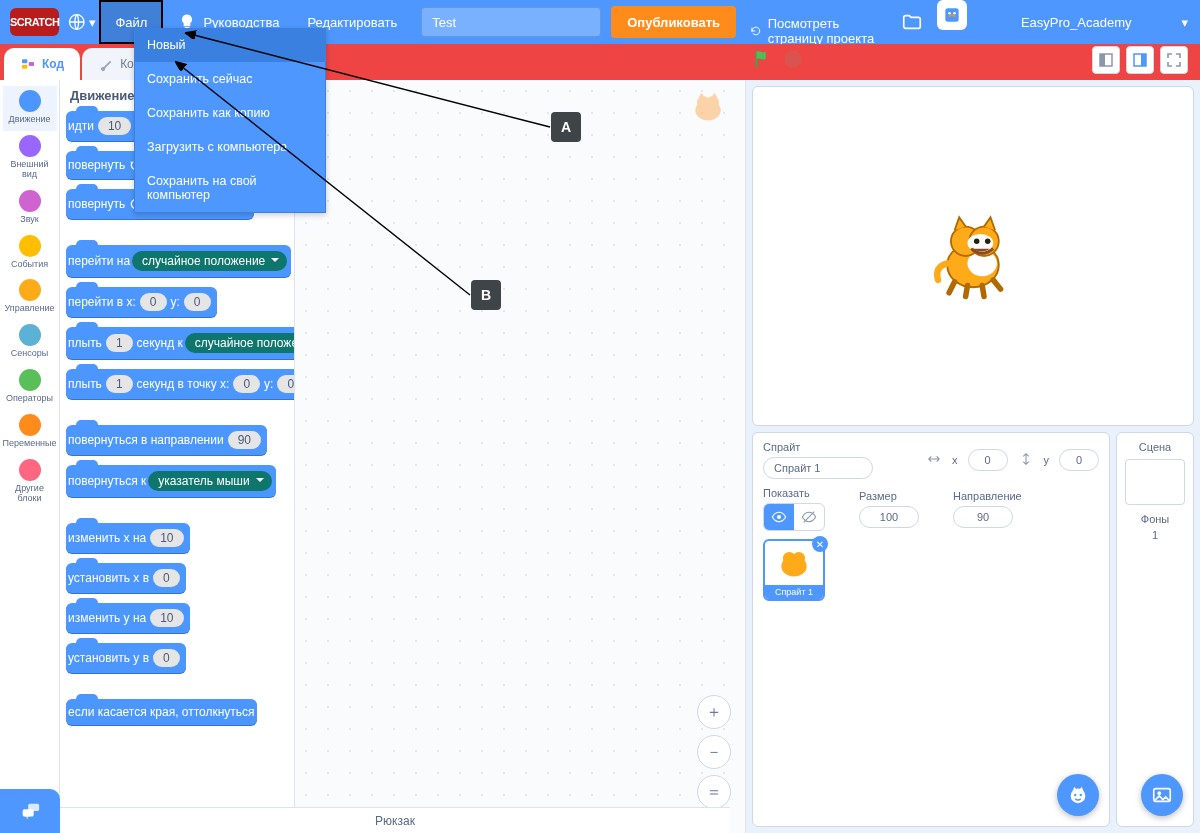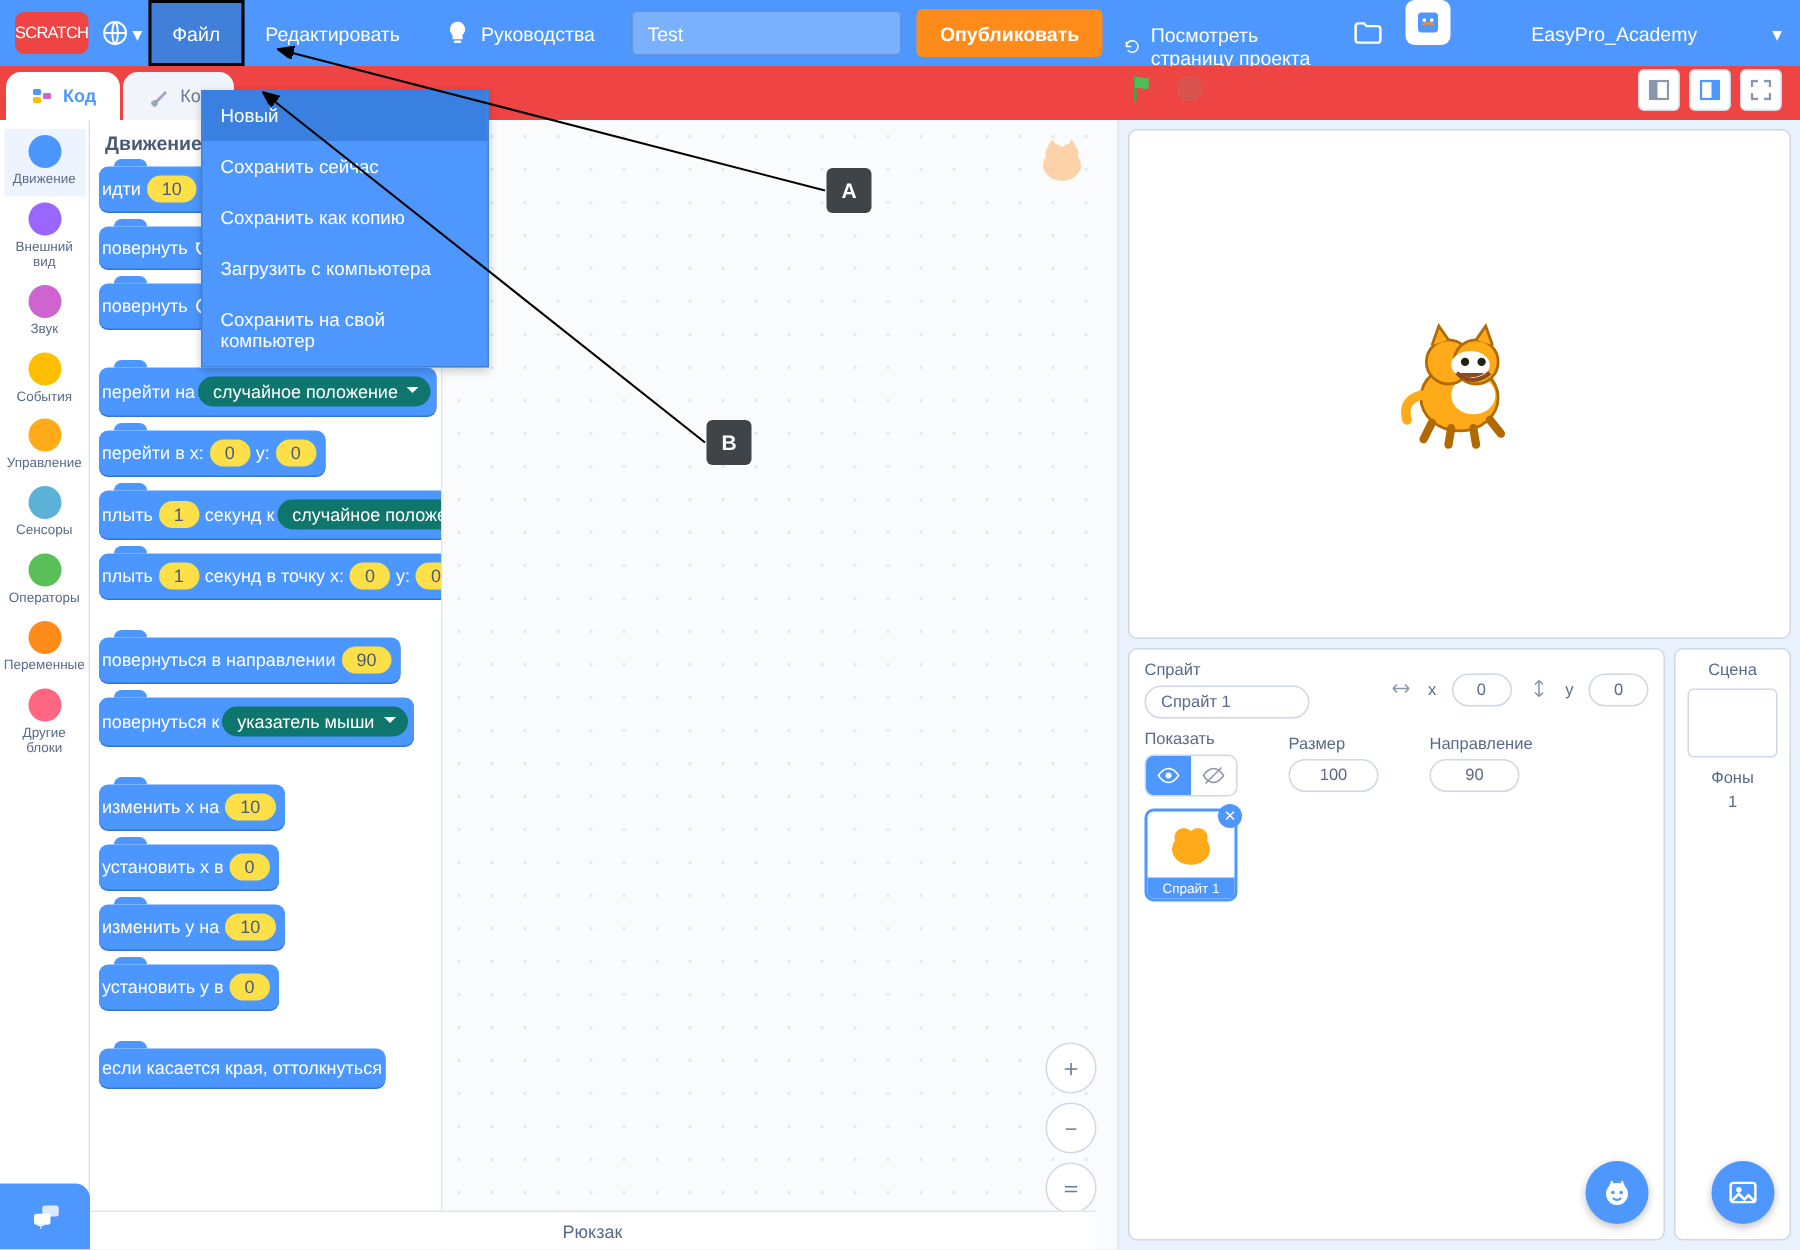--- a/index.html
+++ b/index.html
@@ -1,39 +1,39 @@
 <!DOCTYPE html>
 <html><head>
 <meta charset="utf-8">
 <style>
   * { box-sizing: border-box; margin: 0; padding: 0; font-family: "Helvetica Neue", Arial, sans-serif; }
   body { width: 1200px; height: 833px; overflow: hidden; background: #e9f1fc; position: relative; }
 
   
   .menubar { height: 44px; background: #4d97ff; display: flex; align-items: center; color: #fff; font-size: 13px; }
-  .logo { width: 72px; height: 28px; margin: 0 8px 0 10px; background: #ef4444; border-radius: 6px; display: flex; align-items: center; justify-content: center; font-weight: 400; color: #fff; font-size: 11px; letter-spacing: -0.5px; }
+  .logo { width: 72px; height: 28px; margin: 0 8px 0 10px; background: #b91c1c; border-radius: 6px; display: flex; align-items: center; justify-content: center; font-weight: 700; color: #fff; font-size: 11px; letter-spacing: -0.5px; }
   .globe { width: 28px; height: 28px; border-radius: 50%; display: flex; align-items: center; justify-content: center; margin-right: 4px; }
   .globe svg { width: 20px; height: 20px; }
   .menuitem { padding: 0 14px; height: 44px; display: flex; align-items: center; cursor: pointer; }
   .menuitem.active { background: rgba(0,0,0,0.15); border: 2px solid #000; }
   .menuitem.tutorials svg { width: 20px; height: 20px; margin-right: 6px; }
   .project-title { margin: 0 10px; height: 30px; width: 180px; background: rgba(255,255,255,0.25); border: 1px solid rgba(0,0,0,0.15); border-radius: 4px; padding: 0 10px; color: #fff; font-size: 13px; }
   .project-title::placeholder { color: #fff; }
   .publish-btn { background: #ff8c1a; color: #fff; border-radius: 4px; height: 32px; padding: 0 16px; display: flex; align-items: center; font-weight: 600; cursor: pointer; }
   .see-page { display: flex; align-items: center; padding: 0 14px; height: 44px; cursor: pointer; margin-top: 18px; }
   .see-page svg { width: 18px; height: 18px; margin-right: 6px; }
   .flexspacer { flex: 1; }
   .folder-icon { width: 40px; display: flex; align-items: center; justify-content: center; height: 44px; cursor: pointer; }
   .folder-icon svg { width: 22px; height: 22px; }
   .user { display: flex; align-items: flex-end; padding: 14px 12px; height: 44px; cursor: pointer; gap: 46px; }
   .avatar { width: 30px; height: 30px; background: #fff; border-radius: 6px; margin-right: 8px; display: flex; align-items: center; justify-content: center; }
   .avatar svg { width: 20px; height: 20px; }
 
   
-  .dropdown { position: absolute; left: 134px; top: 60px; width: 192px; background: #4d97ff; z-index: 60; border: 1px solid rgba(0,0,0,0.15); border-top: none; box-shadow: 0 2px 6px rgba(0,0,0,0.2); }
+  .dropdown { position: absolute; left: 134px; top: 28px; width: 192px; background: #4d97ff; z-index: 60; border: 1px solid rgba(0,0,0,0.15); border-top: none; box-shadow: 0 2px 6px rgba(0,0,0,0.2); }
   .dropdown-item { padding: 10px 12px; color: #fff; font-size: 12.5px; cursor: pointer; }
   .dropdown-item:hover, .dropdown-item.hover { background: #3a80e0; }
 
   
   .tabbar { height: 36px; background: #ef4444; display: flex; align-items: flex-end; padding-left: 4px; position: relative; }
   .tab { height: 32px; border-radius: 10px 10px 0 0; padding: 0 16px; display: flex; align-items: center; font-size: 12px; color: #6b7a99; background: #f1f5fb; margin-right: 2px; cursor: pointer; }
   .tab.active { background: #fff; color: #4d97ff; font-weight: 600; }
   .tab svg { width: 16px; height: 16px; margin-right: 6px; }
   .stage-ctrls { position: absolute; right: 12px; top: 2px; display: flex; gap: 6px; }
   .stage-ctrls .sq { width: 28px; height: 28px; border: 1px solid #d0d7e5; border-radius: 4px; background: #fff; display: flex; align-items: center; justify-content: center; cursor: pointer; }
@@ -50,21 +50,21 @@
   .cat .dot { width: 22px; height: 22px; border-radius: 50%; margin-bottom: 3px; }
   .ext-btn { position: absolute; left: 0; bottom: 0; width: 60px; height: 44px; background: #4d97ff; display: flex; align-items: center; justify-content: center; cursor: pointer; border-top-right-radius: 10px; }
   .ext-btn svg { width: 22px; height: 22px; }
 
   
   .palette { width: 235px; background: #fff; border-right: 1px solid #dde4ee; overflow: hidden; position: relative; }
   .palette-header { font-size: 13px; font-weight: 600; color: #4a5a78; padding: 8px 10px; }
   .blocks { padding: 0 6px; }
   .block { background: #4c97ff; color: #fff; border-radius: 6px; padding: 6px 2px; margin: 0 0 10px 0; font-size: 12px; display: inline-flex; align-items: center; white-space: nowrap; position: relative; cursor: grab; box-shadow: 0 1px 0 #3374d0; }
   .block::before { content: ""; position: absolute; top: -5px; left: 10px; width: 22px; height: 5px; background: #4c97ff; border-radius: 5px 5px 0 0; }
-  .block .num { background: #fde047; color: #4a5a78; border-radius: 20px; padding: 2px 10px; margin: 0 4px; font-size: 12px; min-width: 14px; text-align: center; }
+  .block .num { background: #e5e5e5; color: #4a5a78; border-radius: 20px; padding: 2px 10px; margin: 0 4px; font-size: 12px; min-width: 14px; text-align: center; }
   .block .dd { background: #0f766e; border-radius: 20px; padding: 3px 22px 3px 10px; margin: 0 2px; position: relative; }
   .block .dd::after { content: ""; position: absolute; right: 8px; top: 7px; border: 4px solid transparent; border-top-color: #fff; }
   .block .icon-rot { width: 16px; height: 16px; margin: 0 3px; }
   .bgroup { margin-bottom: 16px; }
 
   
   .workspace { flex: 1; background: #fafbfd; position: relative; background-image: radial-gradient(#e2e7f0 1px, transparent 1px); background-size: 22px 22px; border-right: 1px solid #dde4ee; }
   .cat-thumb { position: absolute; right: 18px; top: 8px; width: 38px; height: 38px; opacity: 0.55; }
   .zoom-ctrls { position: absolute; right: 14px; bottom: 24px; display: flex; flex-direction: column; gap: 6px; }
   .zoom-ctrls .zc { width: 34px; height: 34px; border-radius: 50%; background: #fff; border: 1px solid #d0d7e5; display: flex; align-items: center; justify-content: center; color: #6b7a99; cursor: pointer; }
@@ -106,28 +106,28 @@
 <div class="menubar">
   <div class="logo">SCRATCH</div>
   <div class="globe">
     <svg viewBox="0 0 24 24">
         <circle cx="12" cy="12" r="9" stroke="#fff" stroke-width="1.6" fill="none"></circle>
         <path d="M3 12h18M12 3c3 3 3 15 0 18M12 3c-3 3-3 15 0 18" stroke="#fff" stroke-width="1.6" fill="none"></path>
       </svg>
     <span style="margin-left:2px">▾</span>
   </div>
   <div class="menuitem active">Файл</div>
-  <div class="menuitem">Редактировать</div>
   <div class="menuitem tutorials">
     <svg viewBox="0 0 24 24">
         <path d="M12 3a6 6 0 0 0-4 10.5V17h8v-3.5A6 6 0 0 0 12 3z" fill="#fff"></path>
         <rect x="9" y="18" width="6" height="2" rx="1" fill="#fff"></rect>
       </svg>
     <span>Руководства</span>
   </div>
+  <div class="menuitem">Редактировать</div>
   <input class="project-title" value="Test" style="">
   <div class="publish-btn">Опубликовать</div>
   <div class="see-page">
     <svg viewBox="0 0 24 24">
         <path d="M4 12a8 8 0 1 1 2.3 5.6M4 12V6m0 6h6" stroke="#fff" stroke-width="2" fill="none" stroke-linecap="round"></path>
       </svg>
     <span>Посмотреть страницу проекта</span>
   </div>
   <div class="flexspacer"></div>
   <div class="folder-icon">

